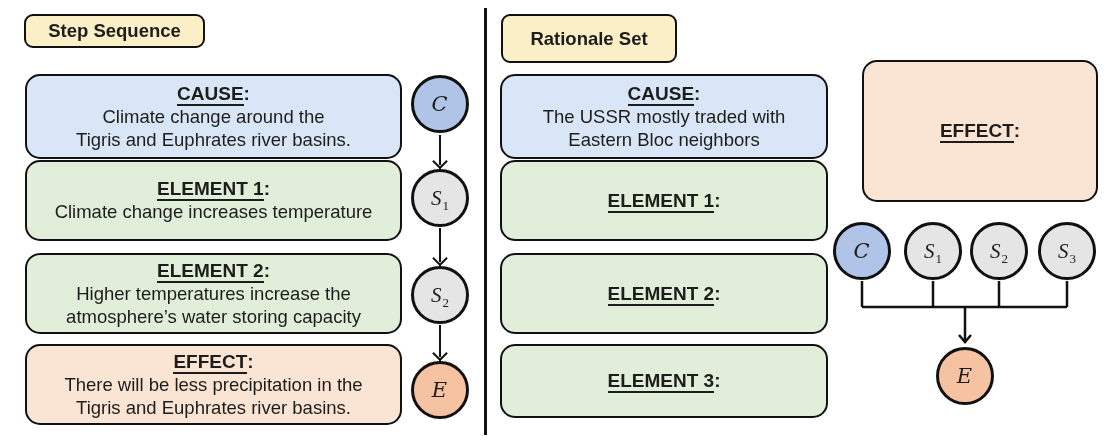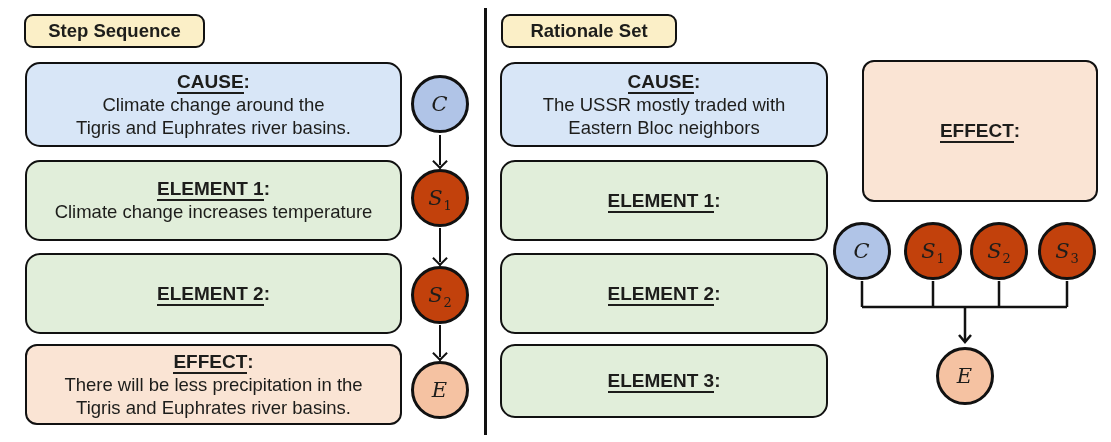--- a/index.html
+++ b/index.html
@@ -13,34 +13,34 @@
     position:absolute; background:#FBEFC7; border:2.5px solid #111;
     border-radius:9px; display:flex; align-items:center; justify-content:center;
     font-weight:bold; font-size:18.5px;
   }
 
   .box {
     position:absolute; border:2.8px solid #111; border-radius:15px;
     display:flex; flex-direction:column; align-items:center; justify-content:center;
     text-align:center; font-size:18.5px; line-height:22.5px; padding:4px 8px;
   }
-  .box.cause   { background:#D8E6F7; }
+  .box.cause   { background:#D8E6F7;margin-top:12px; }
   .box.element { background:#E1EEDA; }
-  .box.effect  { background:#FAE4D4;border-radius:12px; }
+  .box.effect  { background:#FAE4D4; }
   .box-heading { font-weight:bold; font-size:19px; line-height:24px; }
   .hu { display:inline-block; border-bottom:2.5px solid #1d1d1b; padding-bottom:0px; line-height:21px; }
   .box-body { white-space:pre-wrap; }
 
   .node {
     position:absolute; width:58px; height:58px; border:3px solid #111; border-radius:50%;
     display:flex; align-items:center; justify-content:center;
     font-family:"DejaVu Serif", serif; font-style:italic; font-size:21px;
   }
   .node.n-cause   { background:#B0C4E7; }
-  .node.n-element { background:#c2410c; }
+  .node.n-element { background:#e5e5e5;font-family:Liberation Serif, serif; }
   .node.n-effect  { background:#F5C2A2; }
   .node sub { font-style:normal; font-size:13px; margin-left:1px; line-height:0; }
 
   .v-arrow { position:absolute; width:2.5px; background:#111; }
   .v-arrow::after {
     content:""; position:absolute; left:50%; bottom:-2px; width:9px; height:9px;
     border-right:2.5px solid #111; border-bottom:2.5px solid #111;
     transform:translateX(-50%) rotate(45deg);
   }
 
@@ -63,20 +63,22 @@
 Tigris and Euphrates river basins.</div>
     </div>
 
     <div class="box element" style="left:25px;top:160px;width:377px;height:81px">
       <div class="box-heading"><span class="hu">ELEMENT 1</span><span>:</span></div>
       <div class="box-body">Climate change increases temperature</div>
     </div>
 
     <div class="box element" style="left:25px;top:253px;width:377px;height:81px">
       <div class="box-heading"><span class="hu">ELEMENT 2</span><span>:</span></div>
+      <div class="box-body">Higher temperatures increase the
+atmosphere’s water storing capacity</div>
     </div>
 
     <div class="box effect" style="left:25px;top:344px;width:377px;height:81px">
       <div class="box-heading"><span class="hu">EFFECT</span><span>:</span></div>
       <div class="box-body">There will be less precipitation in the
 Tigris and Euphrates river basins.</div>
     </div>
 
     <div class="node n-cause" style="left:411px;top:75px">
       <span><span>C</span><sub></sub></span>
@@ -91,21 +93,21 @@
     </div>
     <div class="v-arrow" style="left:438.5px;top:325px;height:32px"></div>
     <div class="node n-effect" style="left:411px;top:361px">
       <span><span>E</span><sub></sub></span>
     </div>
   </section>
 
   <div class="divider"></div>
 
   <section>
-    <div class="badge" style="left:501px;top:14px;width:176px;height:34px">
+    <div class="badge" style="left:501px;top:14px;width:176px;height:49px">
       <span>Rationale Set</span>
     </div>
 
     <div class="box cause" style="left:500px;top:62px;width:328px;height:85px">
       <div class="box-heading"><span class="hu">CAUSE</span><span>:</span></div>
       <div class="box-body">The USSR mostly traded with
 Eastern Bloc neighbors</div>
     </div>
 
     <div class="box element" style="left:500px;top:160px;width:328px;height:81px">

